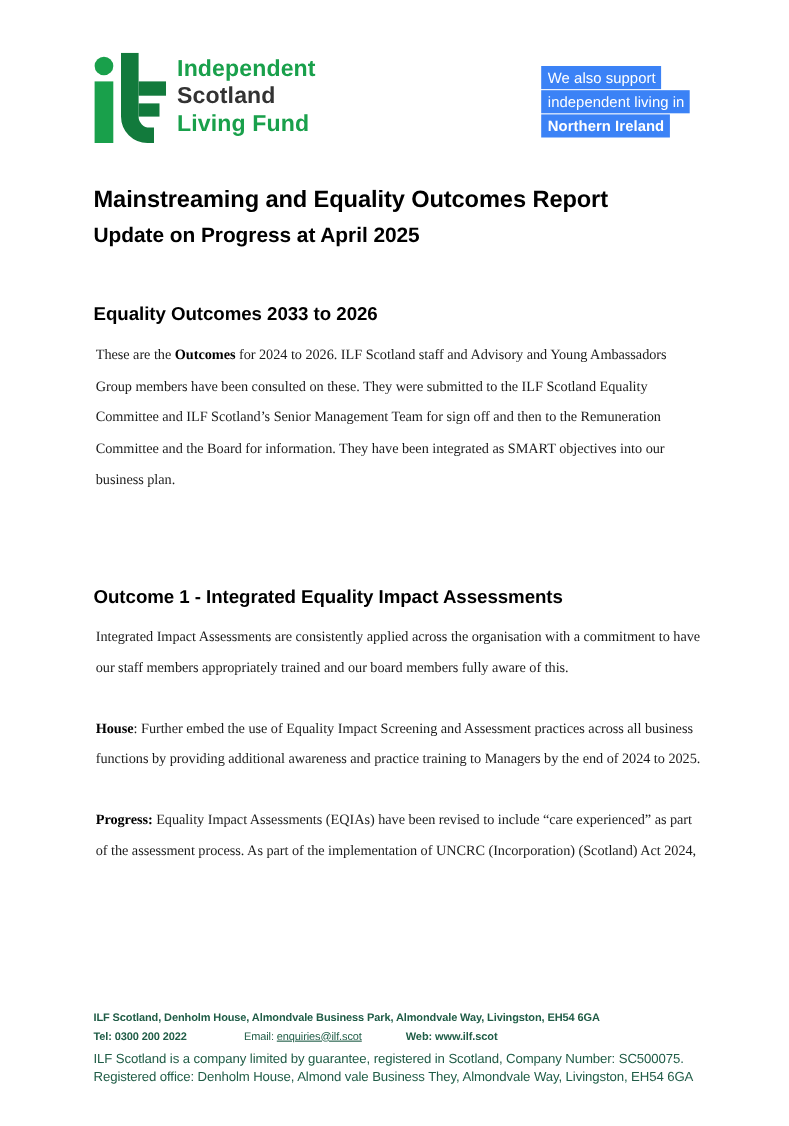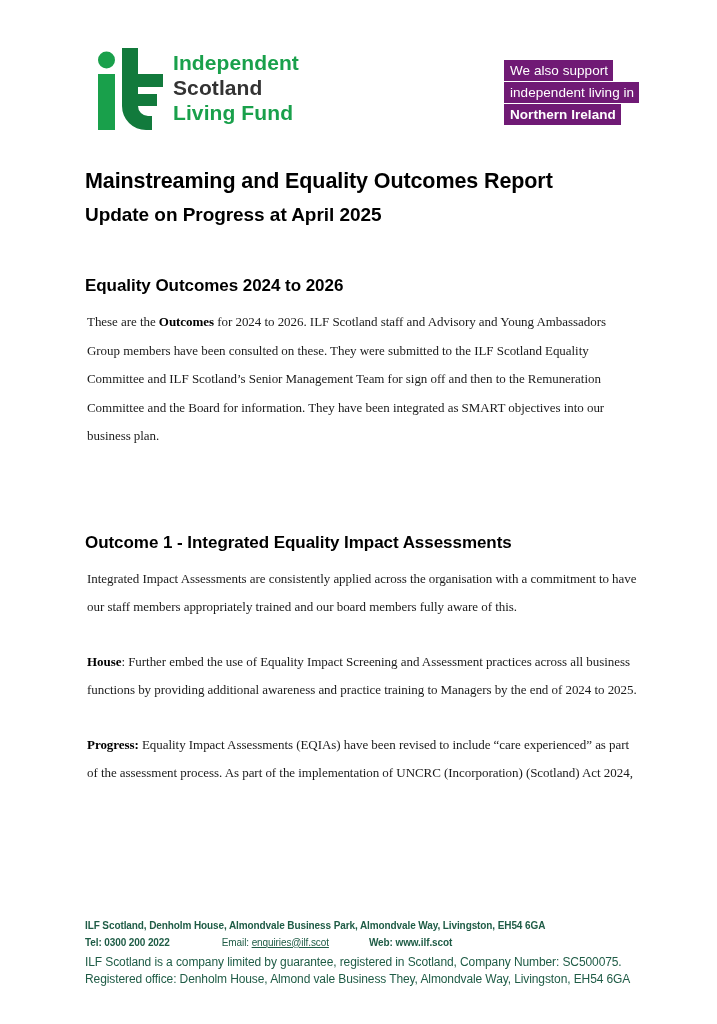--- a/index.html
+++ b/index.html
@@ -17,21 +17,21 @@
     width: 717px;
     height: 1024px;
     background: #ffffff;
     overflow: hidden;
     box-sizing: border-box;
   }
 
   
   .header {
     position: absolute;
-    left: 12px;
+    left: 0;
     top: 0;
     width: 663px;
     height: 140px;
   }
   .logo-block {
     position: absolute;
     left: 85px;
     top: 48px;
     display: flex;
     align-items: flex-start;
@@ -61,21 +61,21 @@
   
   .ni-badge {
     position: absolute;
     left: 492px;
     top: 60px;
     display: flex;
     flex-direction: column;
     align-items: flex-start;
   }
   .ni-bar {
-    background: #701a75;
+    background: #3b82f6;
     color: #ffffff;
     font-size: 13.5px;
     line-height: 19px;
     padding: 1px 5px 1px 6px;
     white-space: nowrap;
     margin-bottom: 1px;
     letter-spacing: 0.05px;
   }
   .ni-bar.strong { font-weight: 700; margin-bottom: 0; }
 
@@ -184,21 +184,21 @@
   </div>
 
   <div class="content">
 
     <h1 class="doc-title">Mainstreaming and Equality Outcomes Report</h1>
     <h2 class="doc-subtitle">Update on Progress at April 2025</h2>
 
     <div class="gap-sm"></div>
 
     <div>
-      <h3 class="section-heading">Equality Outcomes 2024 to 2026</h3>
+      <h3 class="section-heading">Equality Outcomes 2033 to 2026</h3>
       <div class="gap-head"></div>
       <p class="body-para"><span>These are the </span><b>Outcomes</b><span> for 2024 to 2026. ILF Scotland staff and Advisory and Young Ambassadors Group members have been consulted on these. They were submitted to the ILF Scotland Equality Committee and ILF Scotland’s Senior Management Team for sign off and then to the Remuneration Committee and the Board for information. They have been integrated as SMART objectives into our business plan.</span></p>
     </div>
 
     <div class="gap-block"></div>
 
     <div>
       <h3 class="section-heading">Outcome 1 - Integrated Equality Impact Assessments</h3>
       <div class="gap-head"></div>
       <p class="body-para">Integrated Impact Assessments are consistently applied across the organisation with a commitment to have our staff members appropriately trained and our board members fully aware of this.</p>

